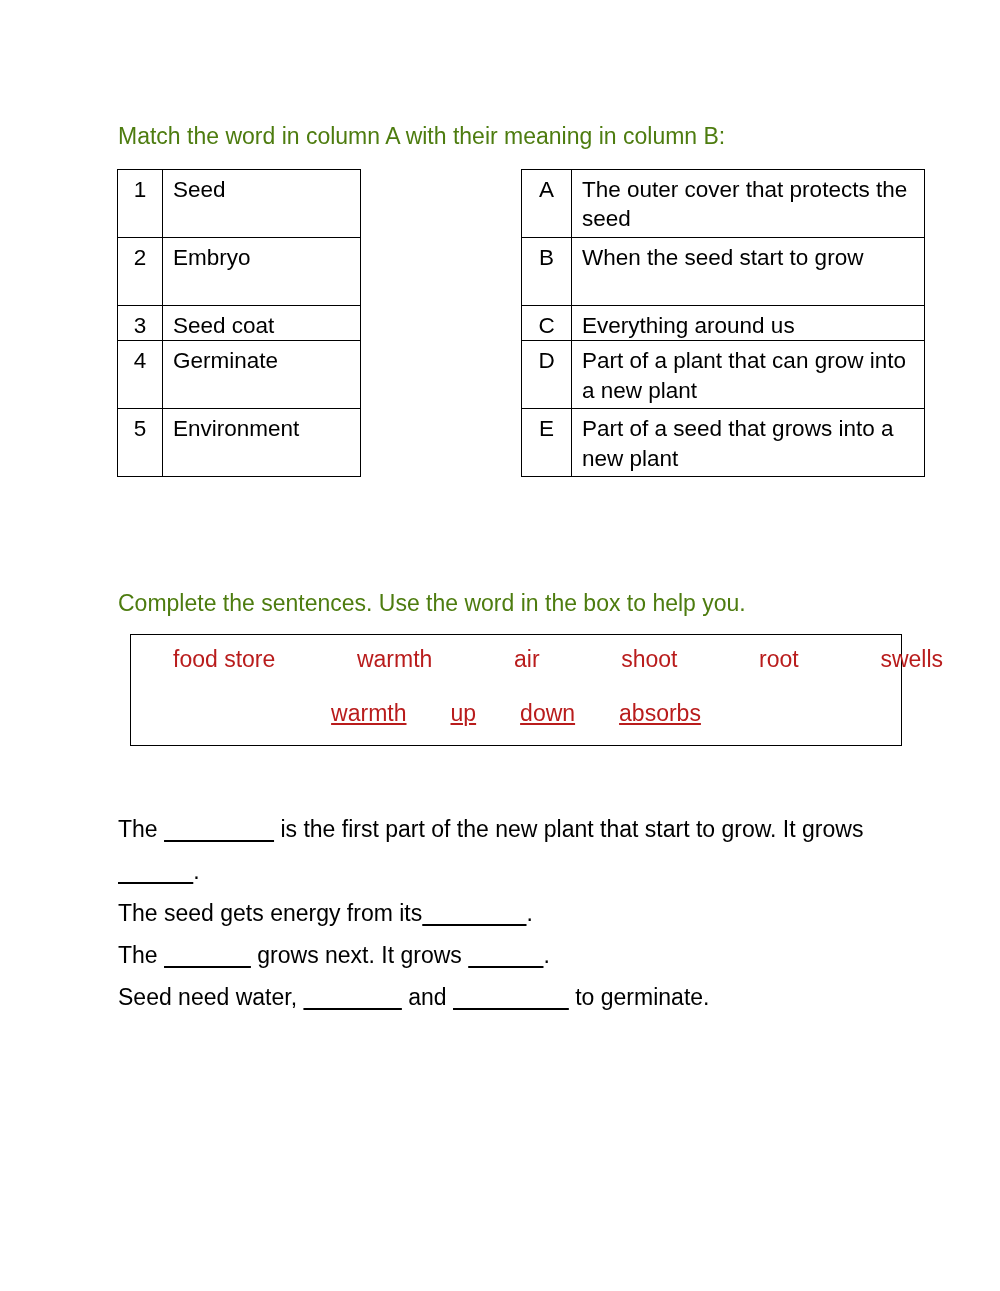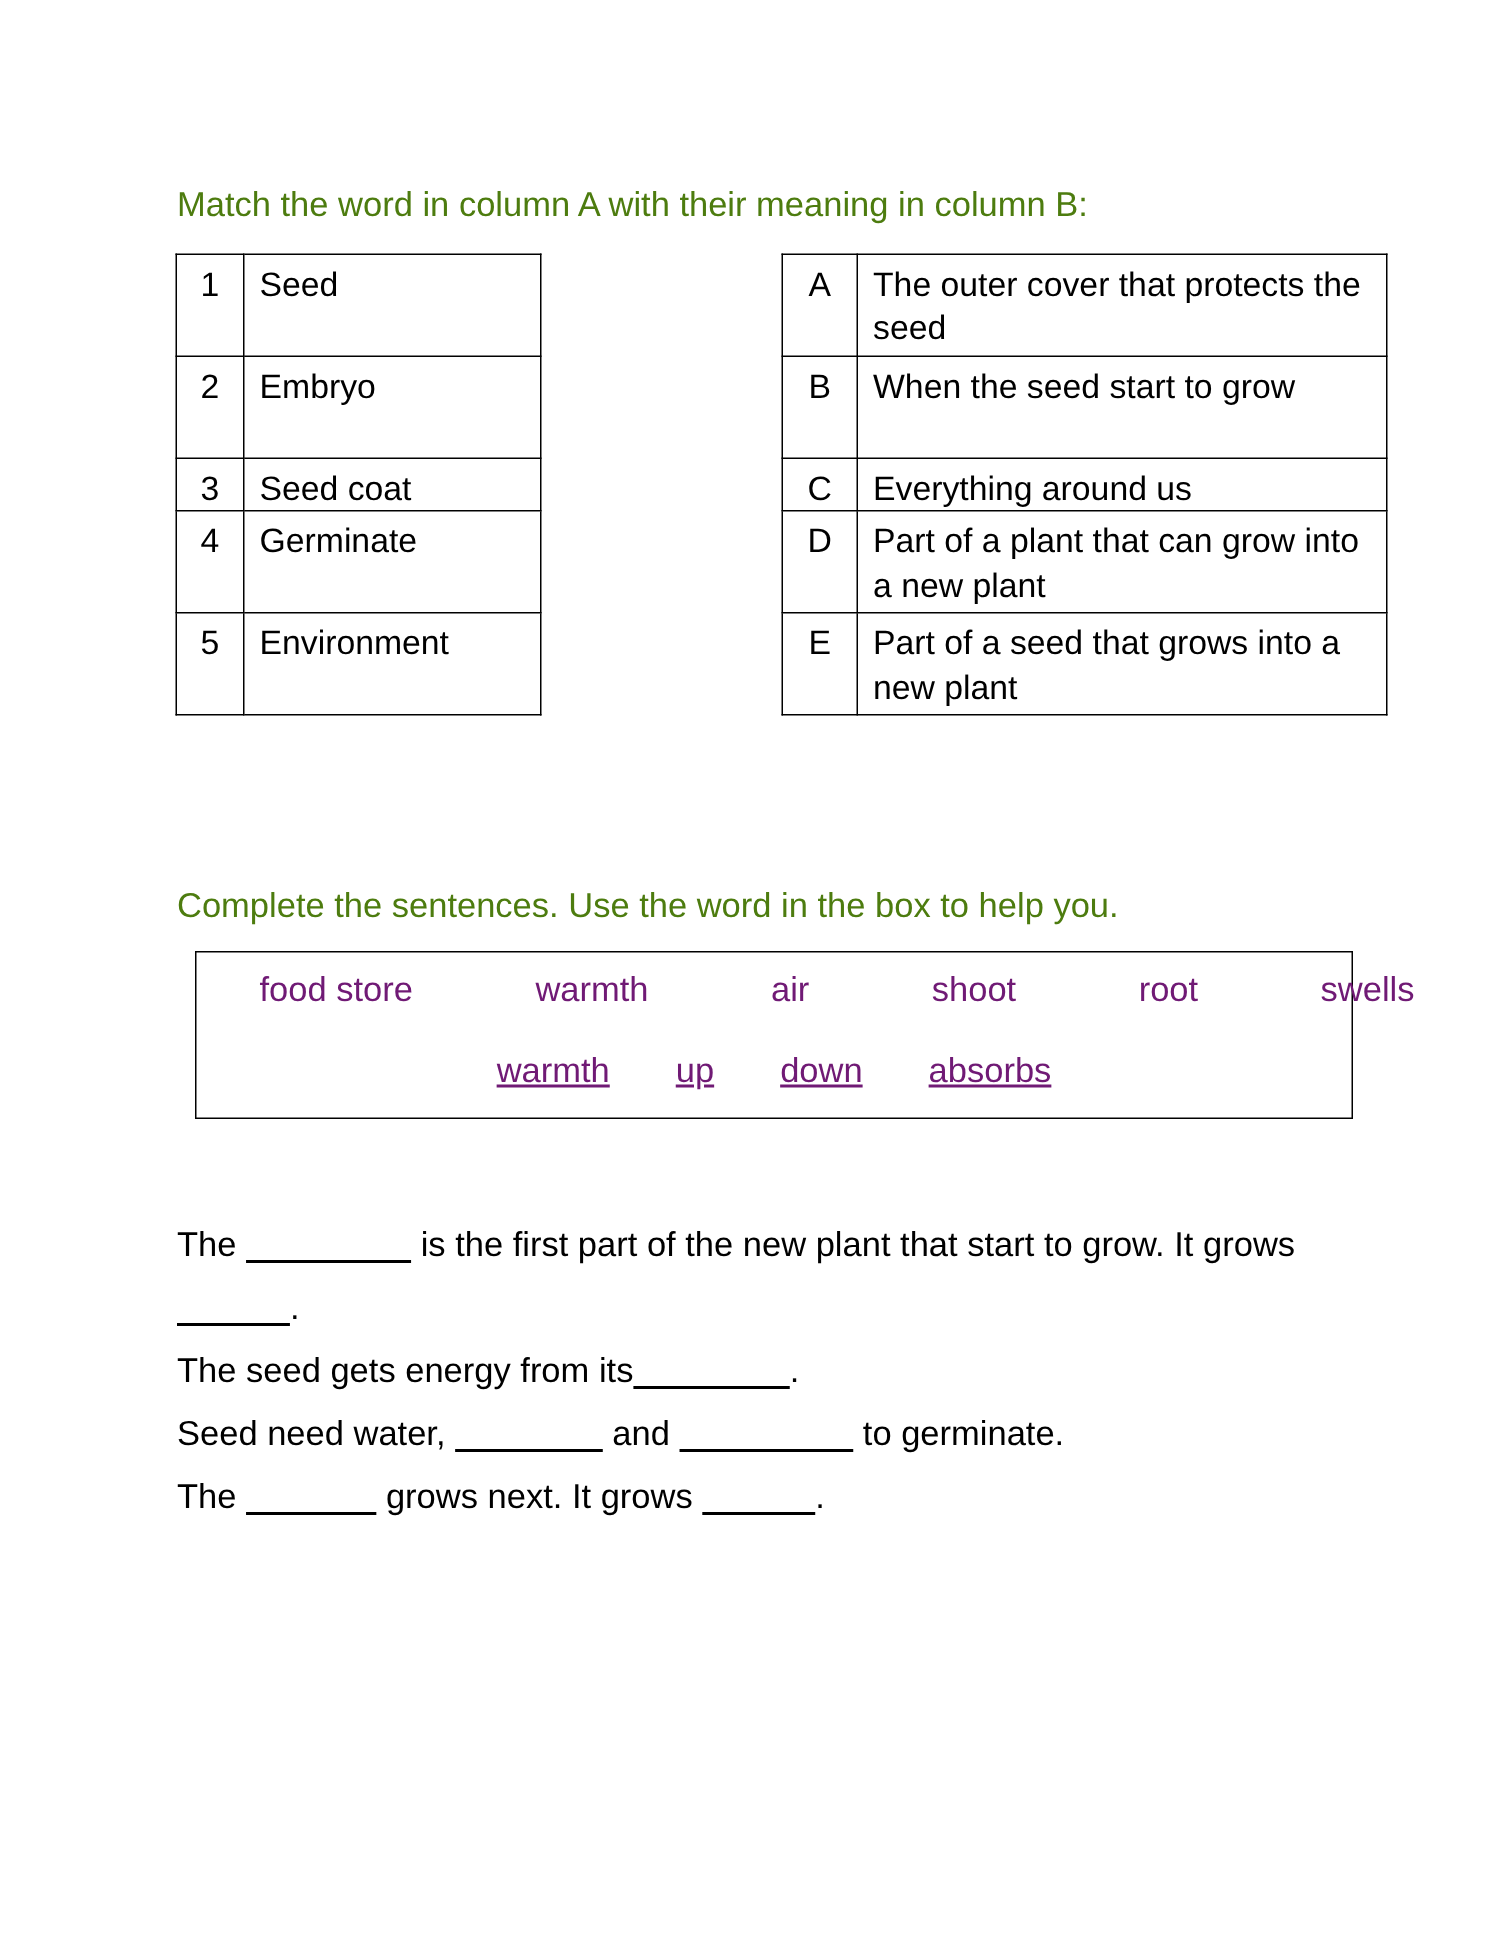--- a/index.html
+++ b/index.html
@@ -102,21 +102,21 @@
     height: 112px;
     border: 1px solid #000000;
     box-sizing: border-box;
   }
   .word-row {
     position: absolute;
     left: 0;
     width: 100%;
     display: flex;
     font-size: 23px;
-    color: #701a75;
+    color: #b91c1c;
     white-space: nowrap;
   }
   #word-row-1 {
     top: 11px;
     padding-left: 42px;
     padding-right: 36px;
     justify-content: space-between;
   }
   #word-row-2 {
     top: 65px;
@@ -231,17 +231,17 @@
       <span class="word">warmth</span>
       <span class="word">up</span>
       <span class="word">down</span>
       <span class="word">absorbs</span>
     </div>
   </div>
 
   <div id="sentences">
     <p class="sentence">The <span class="blank">&nbsp;&nbsp;&nbsp;&nbsp;&nbsp;&nbsp;&nbsp;&nbsp;&nbsp;&nbsp;&nbsp;&nbsp;&nbsp;&nbsp;&nbsp;&nbsp;&nbsp;&nbsp;&nbsp;</span> is the first part of the new plant that start to grow. It grows <span class="blank">&nbsp;&nbsp;&nbsp;&nbsp;&nbsp;&nbsp;&nbsp;&nbsp;&nbsp;&nbsp;&nbsp;&nbsp;&nbsp;</span>.</p>
     <p class="sentence">The seed gets energy from its<span class="blank">&nbsp;&nbsp;&nbsp;&nbsp;&nbsp;&nbsp;&nbsp;&nbsp;&nbsp;&nbsp;&nbsp;&nbsp;&nbsp;&nbsp;&nbsp;&nbsp;&nbsp;&nbsp;</span>.</p>
+    <p class="sentence">The <span class="blank">&nbsp;&nbsp;&nbsp;&nbsp;&nbsp;&nbsp;&nbsp;&nbsp;&nbsp;&nbsp;&nbsp;&nbsp;&nbsp;&nbsp;&nbsp;</span> grows next. It grows <span class="blank">&nbsp;&nbsp;&nbsp;&nbsp;&nbsp;&nbsp;&nbsp;&nbsp;&nbsp;&nbsp;&nbsp;&nbsp;&nbsp;</span>.</p>
     <p class="sentence">Seed need water, <span class="blank">&nbsp;&nbsp;&nbsp;&nbsp;&nbsp;&nbsp;&nbsp;&nbsp;&nbsp;&nbsp;&nbsp;&nbsp;&nbsp;&nbsp;&nbsp;&nbsp;&nbsp;</span> and <span class="blank">&nbsp;&nbsp;&nbsp;&nbsp;&nbsp;&nbsp;&nbsp;&nbsp;&nbsp;&nbsp;&nbsp;&nbsp;&nbsp;&nbsp;&nbsp;&nbsp;&nbsp;&nbsp;&nbsp;&nbsp;</span> to germinate.</p>
-    <p class="sentence">The <span class="blank">&nbsp;&nbsp;&nbsp;&nbsp;&nbsp;&nbsp;&nbsp;&nbsp;&nbsp;&nbsp;&nbsp;&nbsp;&nbsp;&nbsp;&nbsp;</span> grows next. It grows <span class="blank">&nbsp;&nbsp;&nbsp;&nbsp;&nbsp;&nbsp;&nbsp;&nbsp;&nbsp;&nbsp;&nbsp;&nbsp;&nbsp;</span>.</p>
   </div>
 
 </div>
 
 </body></html>

